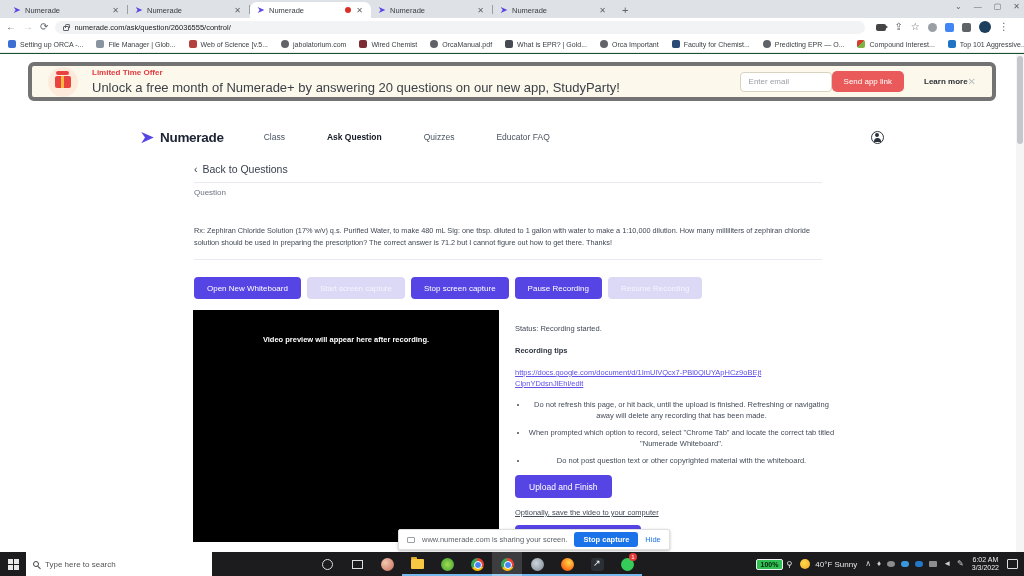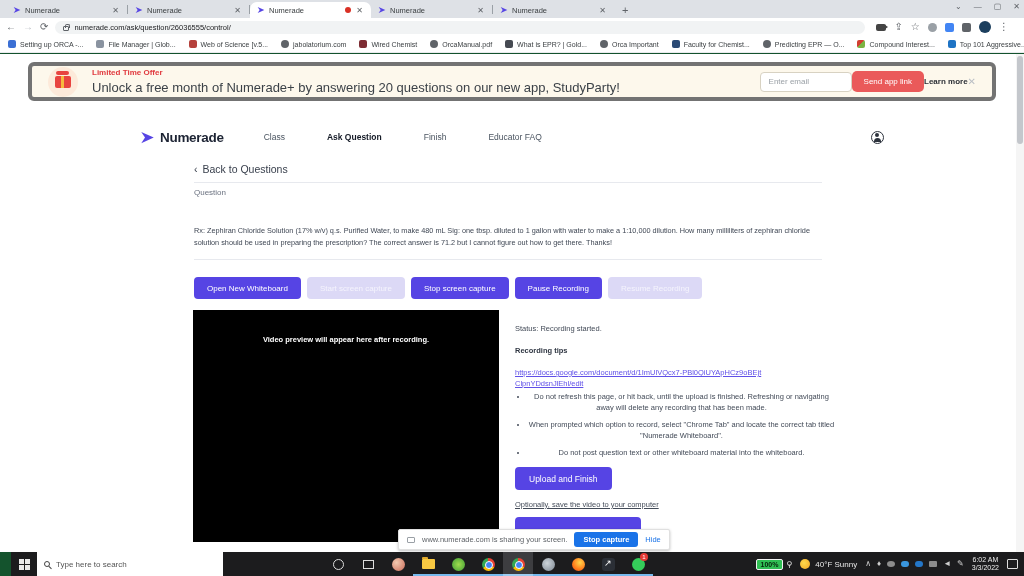--- a/index.html
+++ b/index.html
@@ -57,21 +57,21 @@
   .gift { width:16px; height:12px; background:#e8433f; border-radius:2px; position:relative; }
   .gift:before { content:""; position:absolute; left:6px; top:0; width:3px; height:12px; background:#f6b93d; }
   .gift:after { content:""; position:absolute; left:1px; top:-5px; width:13px; height:4px; background:#e8433f; border-radius:2px; box-shadow:0 0 0 0.5px #fdeada; }
   .offer-texts { flex:1; }
   .offer-title { color:#e0393e; font-weight:bold; font-size:8px; margin-bottom:3px; }
   .offer-sub { color:#3c4248; font-size:13px; }
   .offer-right { display:flex; align-items:center; }
   .email-input { width:92px; height:20px; border:1px solid #d8d2c2; border-radius:4px; background:#fff; font-size:8px; padding:0 8px; color:#333; font-family:"Liberation Sans",sans-serif; }
   .email-input::placeholder { color:#9aa0a6; }
   .send-btn { height:21px; background:#ea5a5a; color:#fff; border:none; border-radius:5px; font-size:8px; padding:0 12px; font-family:"Liberation Sans",sans-serif; }
-  .learn-more { font-size:8px; font-weight:bold; color:#2b2f36; }
+  .learn-more { font-size:8px; font-weight:bold; color:#2b2f36;padding-left:20px; }
   .banner-close { color:#b9bec4; font-size:10px; }
 
   
   .site-nav { position:absolute; left:140px; right:140px; top:68px; height:30px; display:flex; align-items:center; gap:0; }
   .brand { display:flex; align-items:center; gap:5px; margin-right:40px; }
   .brand-name { font-size:13.5px; font-weight:bold; color:#1c2333; letter-spacing:-0.3px; }
   .nav-link { font-size:8.5px; color:#4a5460; margin-right:42px; }
   .nav-link.current { color:#141a26; font-weight:bold; }
   .nav-spacer { flex:1; }
   .user-avatar { width:13px; height:13px; border-radius:50%; border:1.5px solid #2d333d; position:relative; }
@@ -89,36 +89,36 @@
   .ctrl-row { position:absolute; left:194px; top:223px; display:flex; gap:6px; }
   .btn { height:22px; background:#5644e4; color:#fff; border:none; border-radius:4px; font-size:8px; padding:0 13px; font-family:"Liberation Sans",sans-serif; white-space:nowrap; }
   .btn.disabled { background:#dcd9f6; color:#f5f4fd; }
 
   
   .video-box { position:absolute; left:193px; top:256px; width:306px; height:232px; background:#000; }
   .video-msg { margin-top:25px; text-align:center; color:#fff; font-size:7.5px; font-weight:bold; }
   .right-col { position:absolute; left:515px; top:270px; width:330px; font-size:7.5px; color:#434b58; }
   .status-line { margin-bottom:13px; }
   .tips-title { font-weight:bold; color:#2f3642; margin-bottom:13px; }
-  .tips-link { display:block; width:250px; color:#6050e8; text-decoration:underline; word-break:break-all; line-height:10.5px; margin-bottom:2px; }
+  .tips-link { display:block; width:250px; color:#6050e8; text-decoration:underline; word-break:break-all; line-height:10.5px; margin-bottom:10px; }
   .tips-list { padding-left:13px; width:320px;text-align:center; }
   .tips-list li { margin-bottom:6px; line-height:11px; }
   .upload-btn { height:23px; background:#5644e4; color:#fff; border:none; border-radius:4px; font-size:8.5px; padding:0 14px; font-family:"Liberation Sans",sans-serif; margin:3px 0 10px; }
   .optional-text { margin-bottom:8px;text-decoration:underline; }
   .partial-btn { width:126px; height:22px; background:#5644e4; border:none; border-radius:4px; }
 
   
   .share-bar { position:absolute; left:398px; top:475px; height:21px; background:#fff; border:1px solid #e0e0e0; border-radius:2px; box-shadow:0 1px 3px rgba(0,0,0,.25); display:flex; align-items:center; gap:7px; padding:0 8px; z-index:5; }
   .share-ico { width:8px; height:6px; border:1px solid #9aa0a6; border-radius:1px; }
   .share-msg { font-size:7.5px; color:#5f6368; white-space:nowrap; }
   .stop-share-btn { height:15px; background:#1a73e8; color:#fff; border:none; border-radius:3px; font-size:7.5px; font-weight:bold; padding:0 9px; font-family:"Liberation Sans",sans-serif; }
   .hide-link { font-size:7.5px; color:#1a73e8; }
 
   
-  .taskbar { position:absolute; bottom:0; left:11px; right:0; height:24px; background:#1c1c1e; display:flex; align-items:center; color:#e8e8e8; }
+  .taskbar { position:absolute; bottom:0; left:0; right:0; height:24px; background:#1c1c1e; display:flex; align-items:center; color:#e8e8e8; }
   .start { width:26px; height:24px; display:flex; align-items:center; justify-content:center; }
   .win-logo { display:grid; grid-template-columns:5px 5px; grid-template-rows:5px 5px; gap:1px; }
   .win-logo span { background:#e8e8e8; }
   .tb-search { width:186px; height:24px; background:#fff; display:flex; align-items:center; gap:6px; padding:0 7px; }
   .mag { width:6px; height:6px; border:1.2px solid #444; border-radius:50%; position:relative; }
   .mag:after { content:""; position:absolute; right:-3px; bottom:-2px; width:4px; height:1.2px; background:#444; transform:rotate(45deg); }
   .tb-search-text { font-size:8px; color:#555; }
   .tb-mid { display:flex; align-items:center; height:24px; margin-left:100px; }
   .tb-ico { width:30px; height:24px; display:flex; align-items:center; justify-content:center; position:relative; }
   .tb-ico.running { box-shadow:inset 0 -2px 0 #76b9ed; }
@@ -301,21 +301,21 @@
 
     <div class="site-nav">
       <div class="brand">
         <svg width="15" height="15" viewBox="0 0 24 24">
             <path d="M2 3 L22 12 L2 21 L8 12 Z" fill="#5644e4"></path>
           </svg>
         <span class="brand-name">Numerade</span>
       </div>
       <span class="nav-link">Class</span>
       <span class="nav-link current">Ask Question</span>
-      <span class="nav-link">Finish</span>
+      <span class="nav-link">Quizzes</span>
       <span class="nav-link">Educator FAQ</span>
       <span class="nav-spacer"></span>
       <span class="user-avatar"></span>
     </div>
 
     <div class="back-row">
       <span>‹</span>
       <span>Back to Questions</span>
     </div>
     <div class="divider d1"></div>
@@ -335,21 +335,21 @@
       <div class="video-msg">Video preview will appear here after recording.</div>
     </div>
 
     <div class="right-col">
       <div class="status-line">Status: Recording started.</div>
       <div class="tips-title">Recording tips</div>
       <a class="tips-link">https://docs.google.com/document/d/1ImUlVQcx7-PBl0QiUYApHCz9oBEjtClpnYDdsnJlEhl/edit</a>
       <ul class="tips-list">
         <li>Do not refresh this page, or hit back, until the upload is finished. Refreshing or navigating away will delete any recording that has been made.</li>
         <li>When prompted which option to record, select "Chrome Tab" and locate the correct tab titled "Numerade Whiteboard".</li>
-        <li>Do not post question text or other whiteboard material into the whiteboard.</li>
+        <li>Do not post question text or other copyrighted material with the whiteboard.</li>
       </ul>
       <button class="upload-btn">Upload and Finish</button>
       <div class="optional-text">Optionally, save the video to your computer</div>
       <button class="partial-btn"></button>
     </div>
 
     <div class="share-bar">
       <span class="share-ico"></span>
       <span class="share-msg">www.numerade.com is sharing your screen.</span>
       <button class="stop-share-btn">Stop capture</button>

